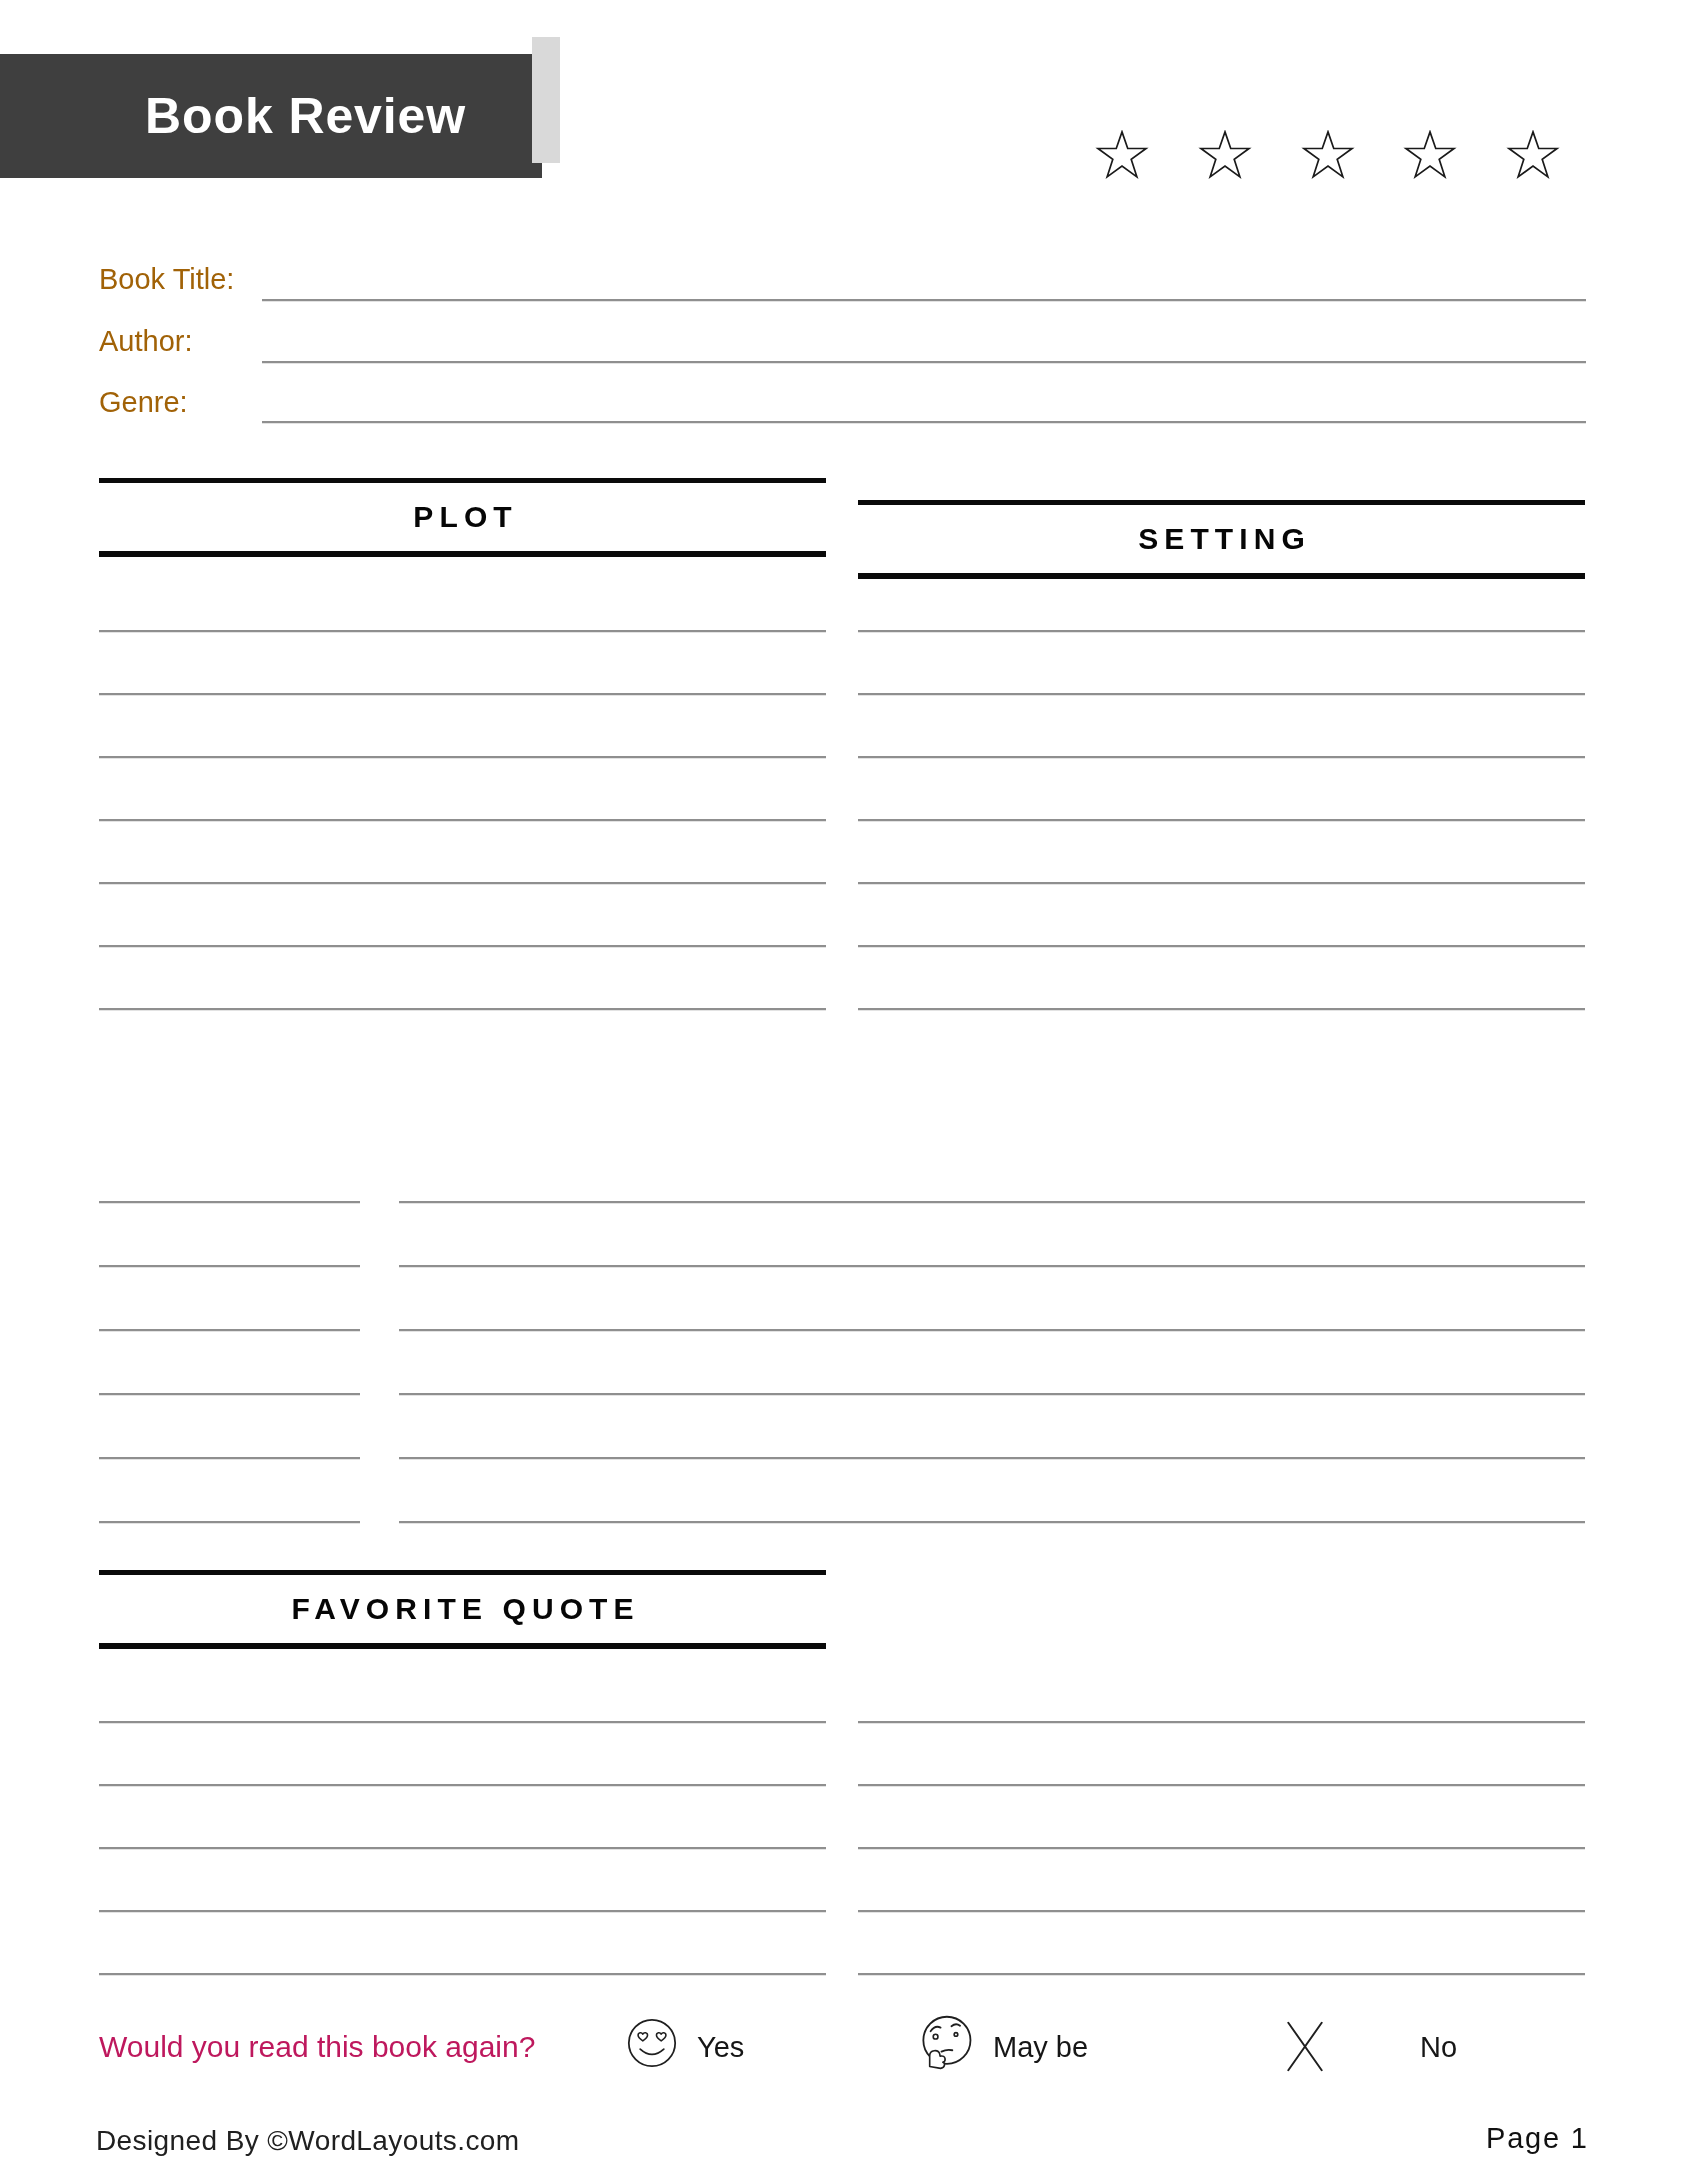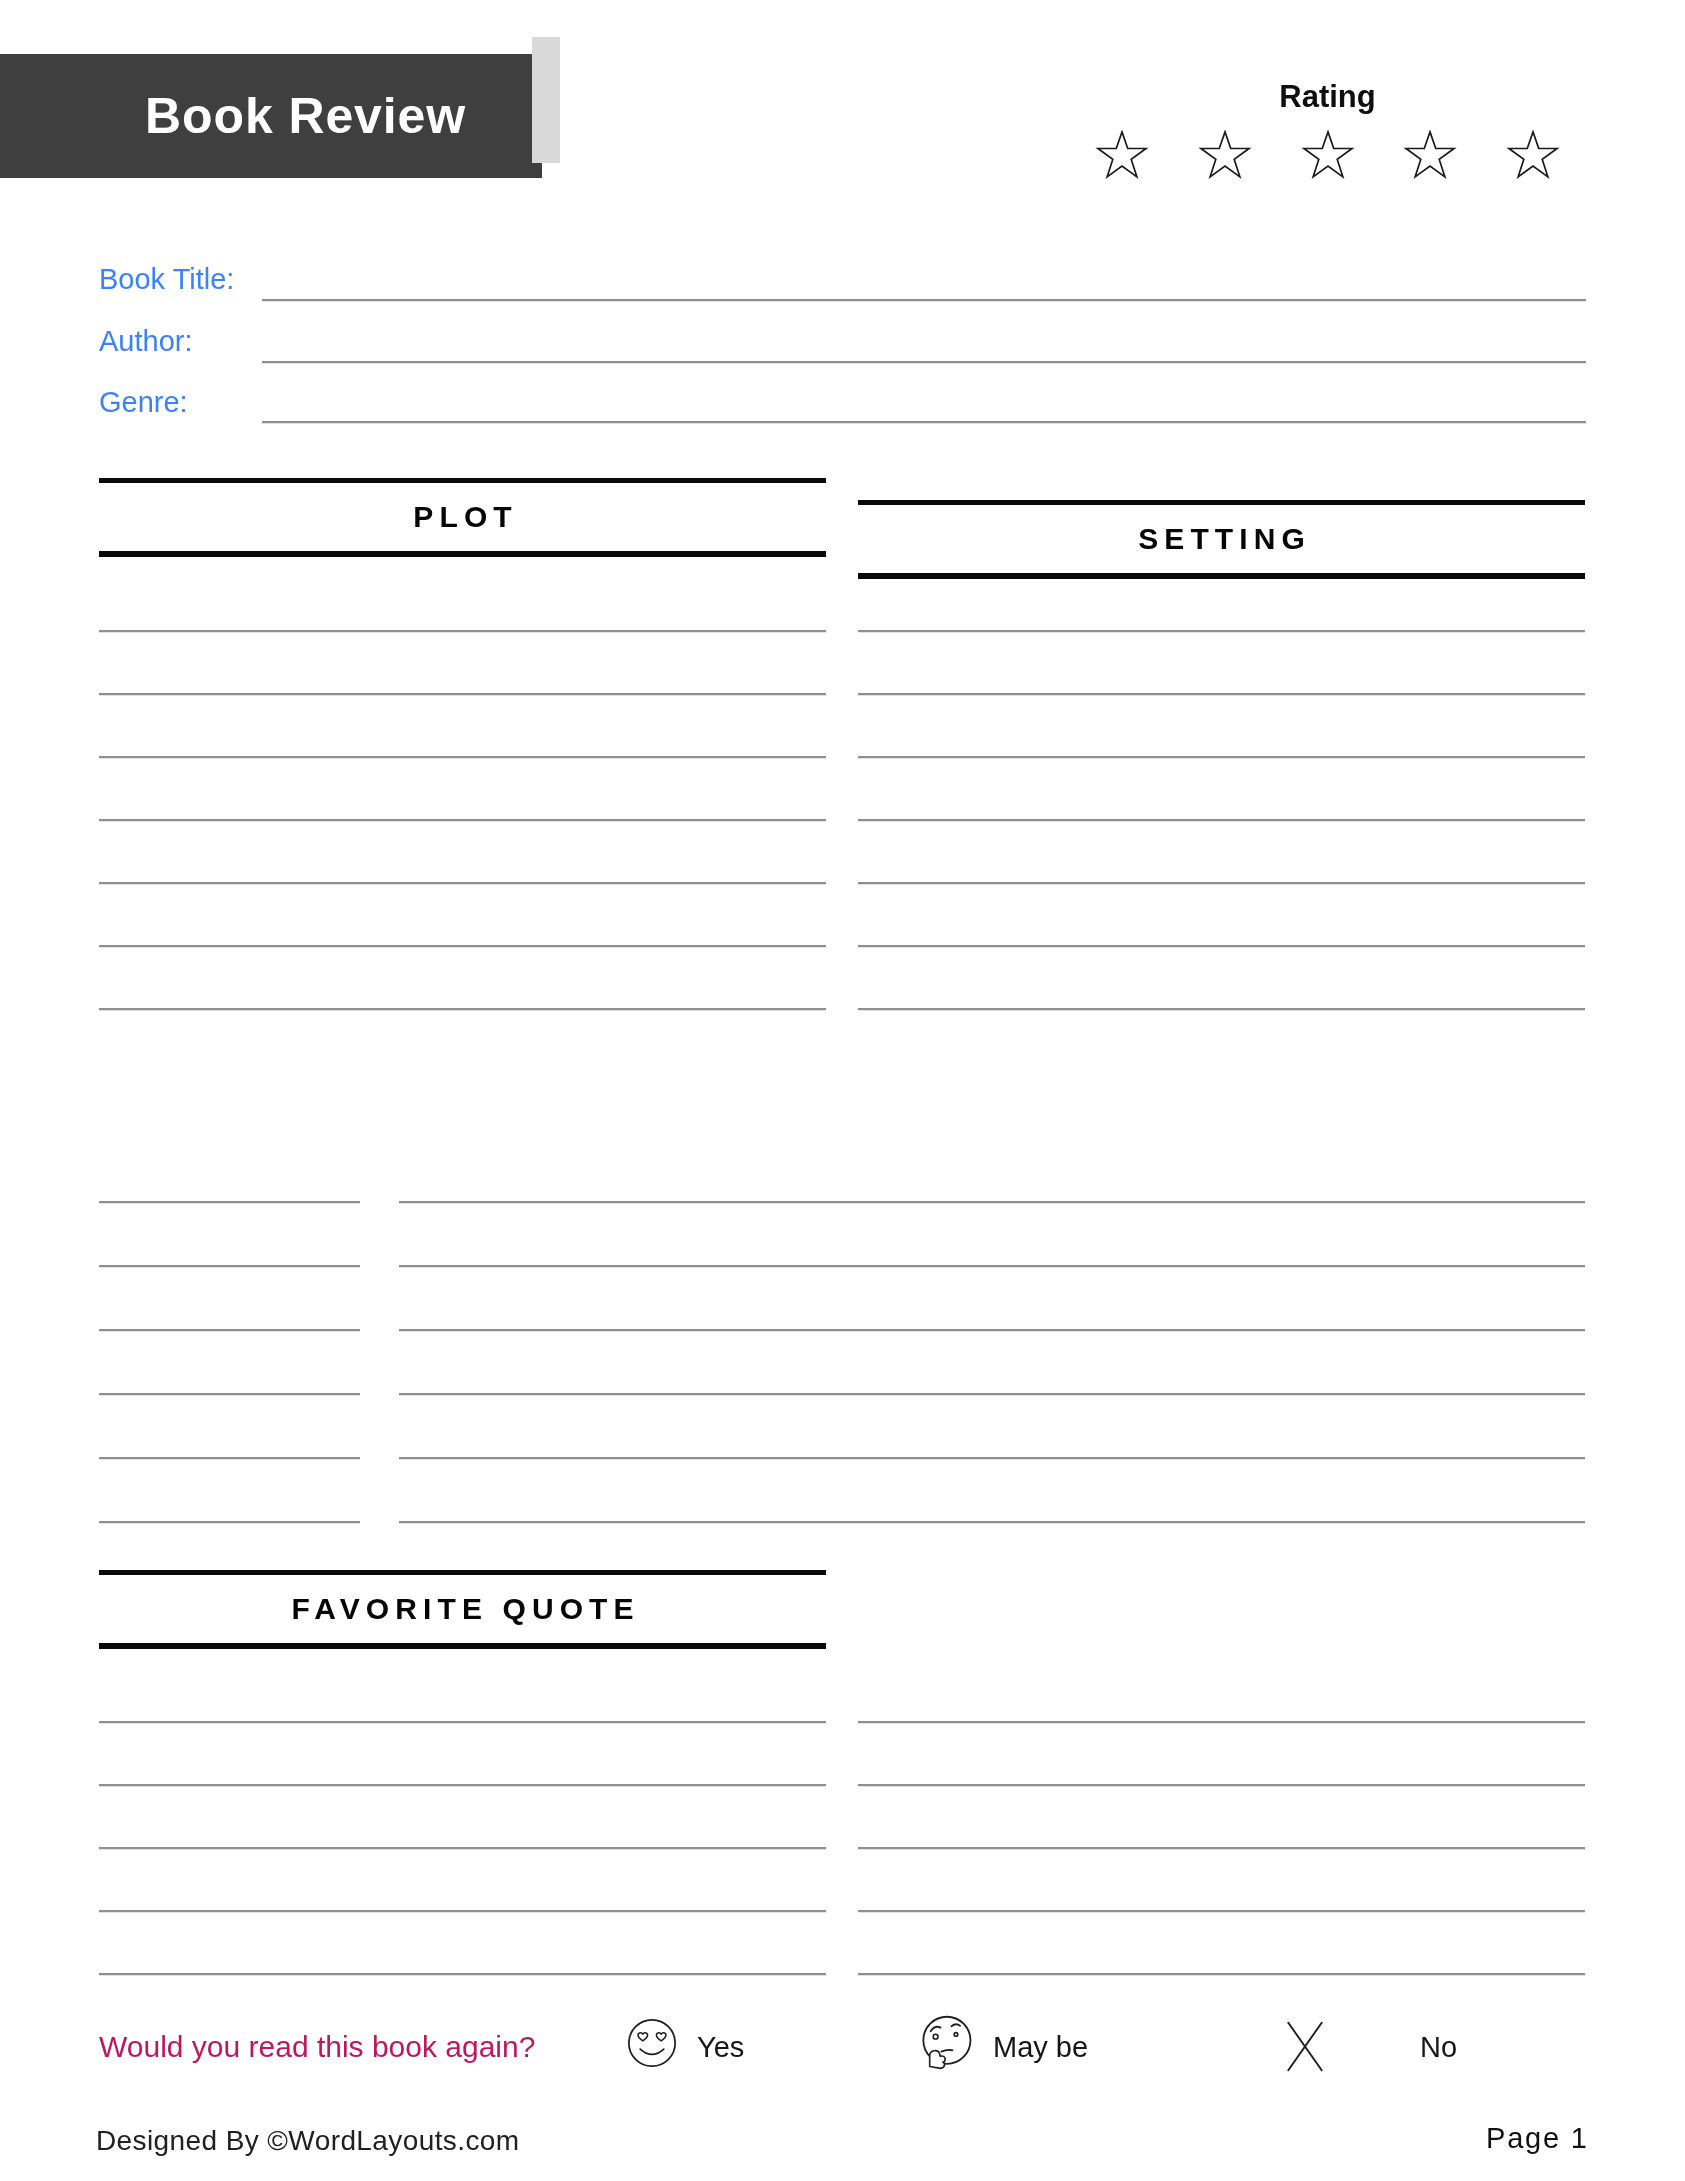--- a/index.html
+++ b/index.html
@@ -19,21 +19,21 @@
   }
   .accent-tab{left:532px;top:37px;width:28px;height:126px;background:#d9d9d9;z-index:2;}
 
   
   .rating-label{left:1095px;top:79px;width:465px;text-align:center;
     font-size:31px;font-weight:bold;color:#0f0f0f;}
   .stars{left:1095px;top:126px;width:465px;height:60px;display:flex;justify-content:space-between;align-items:center;}
   .star{width:54px;height:53px;display:inline-block;}
 
   
-  .field-label{left:99px;font-size:29px;line-height:33px;color:#3b82f6;}
+  .field-label{left:99px;font-size:29px;line-height:33px;color:#a16207;}
   .field-line{left:262px;width:1324px;height:0;border-bottom:2.6px solid #8f8f8f;box-shadow:0 0.9px 0 #e0e0e0;}
 
   
   .band{
     border-top:5.3px solid #0a0a0a;border-bottom:6.1px solid #0a0a0a;
     display:flex;align-items:center;justify-content:center;box-sizing:content-box;
   }
   .band .band-title{
     font-size:30px;font-weight:bold;letter-spacing:6.1px;padding-left:6.1px;color:#060606;white-space:nowrap;
   }
@@ -64,21 +64,20 @@
 </head>
 <body>
 
 <div class="page">
 
   <div class="abs banner">
     <span class="title">Book Review</span>
   </div>
   <div class="abs accent-tab"></div>
 
-  <div class="abs rating-label">Rating</div>
   <div class="abs stars">
     <span class="star">
       <svg width="54" height="51" viewBox="0 0 64 58">
         <polygon points="32,1 38.8,20.7 60.5,20.7 42.9,33.6 49.6,54.3 32,41.5 14.4,54.3 21.1,33.6 3.5,20.7 25.2,20.7" fill="#ffffff" stroke="#1a1a1a" stroke-width="2" stroke-linejoin="miter"></polygon>
       </svg>
     </span>
   <span class="star">
       <svg width="54" height="51" viewBox="0 0 64 58">
         <polygon points="32,1 38.8,20.7 60.5,20.7 42.9,33.6 49.6,54.3 32,41.5 14.4,54.3 21.1,33.6 3.5,20.7 25.2,20.7" fill="#ffffff" stroke="#1a1a1a" stroke-width="2" stroke-linejoin="miter"></polygon>
       </svg>

